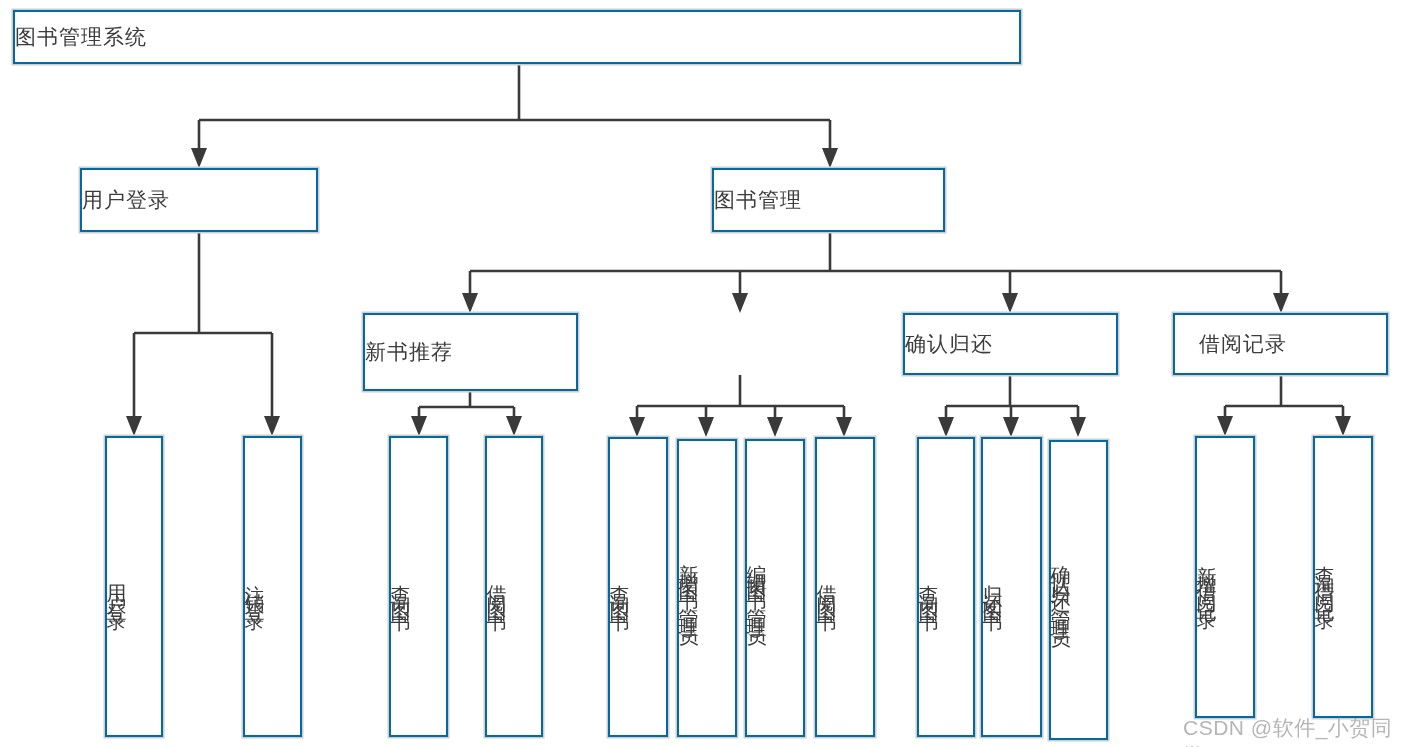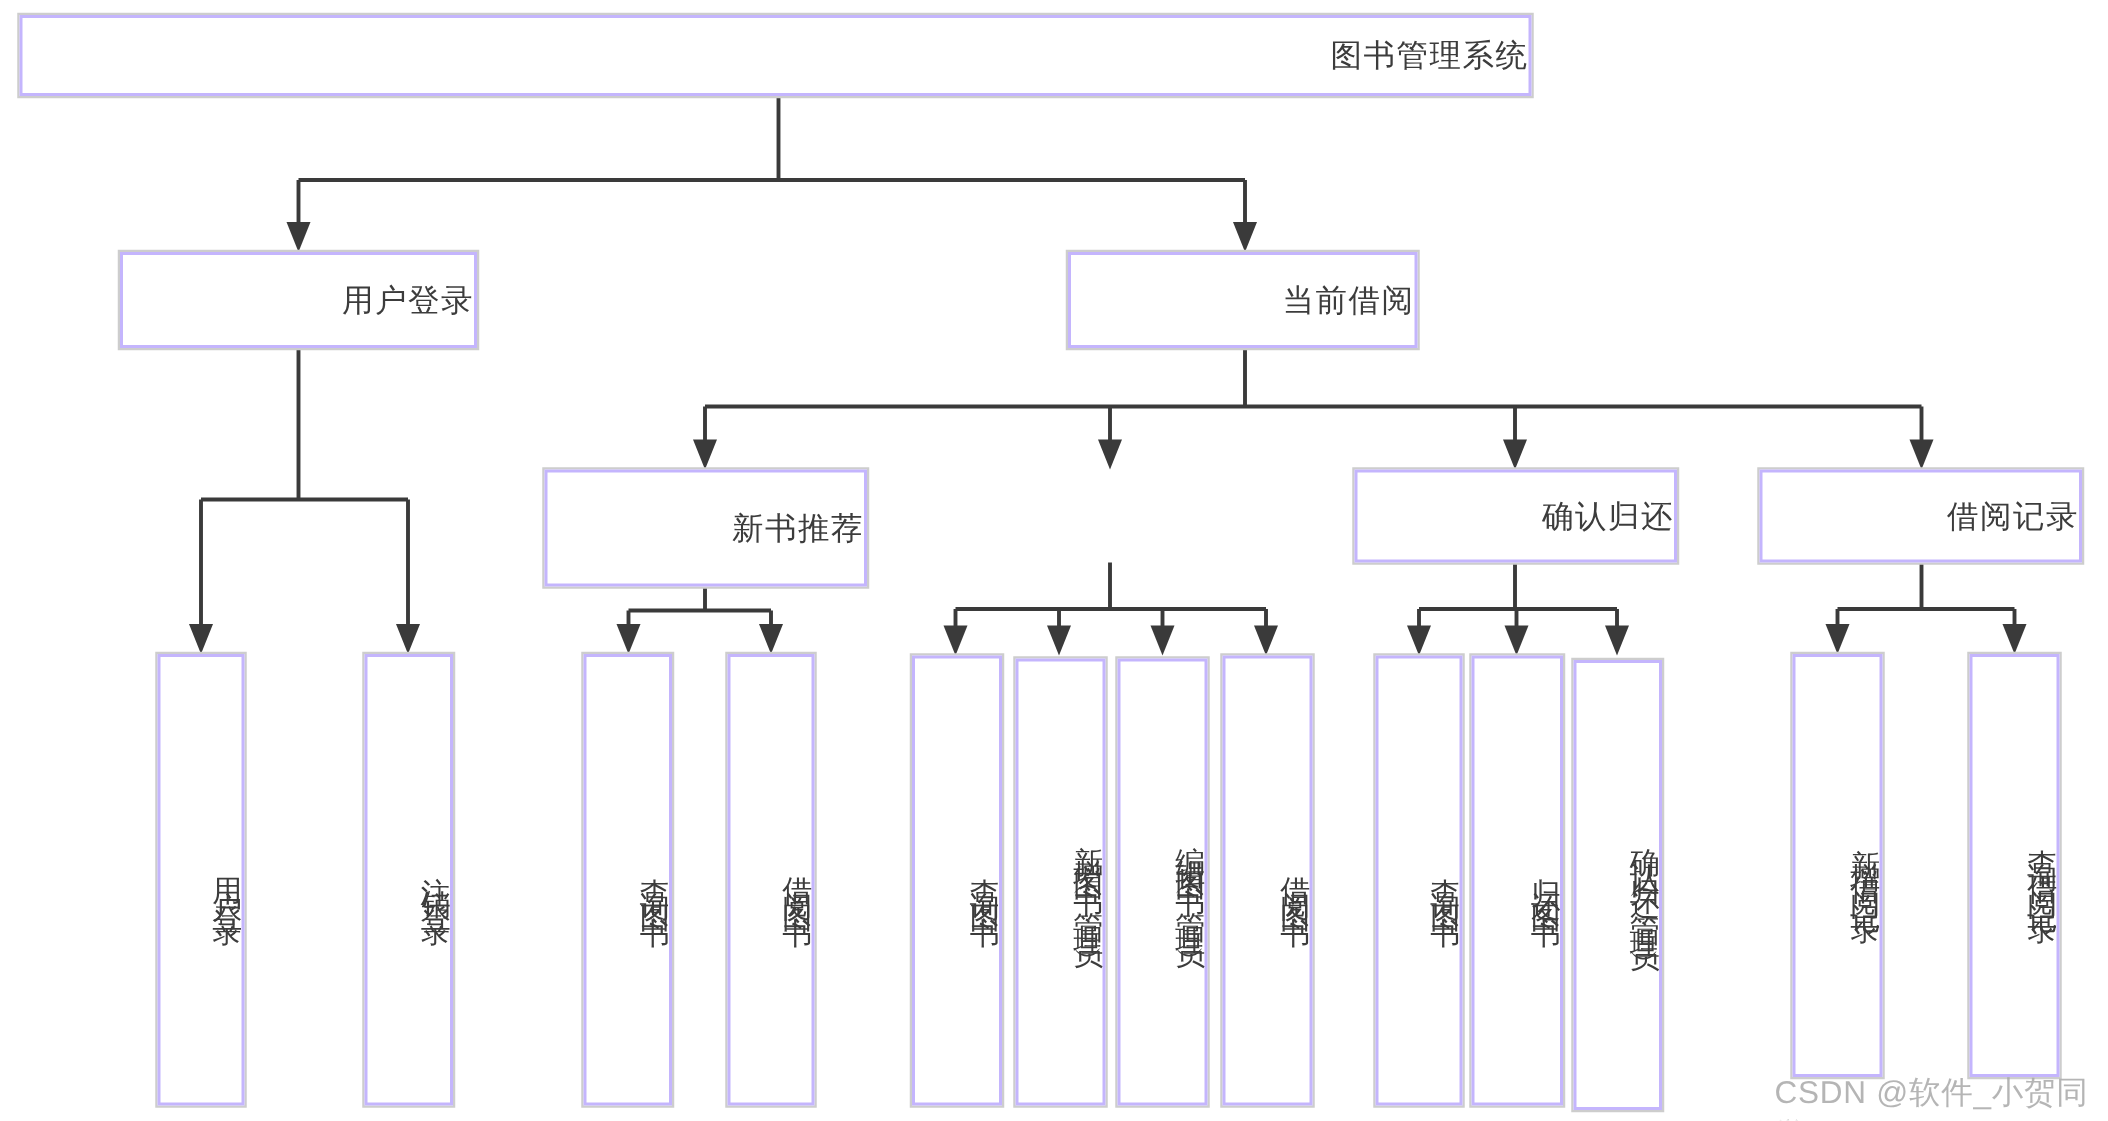--- a/index.html
+++ b/index.html
@@ -7,23 +7,23 @@
     position:relative;
     width:1405px;height:747px;
     background:#ffffff;
     font-family:"Liberation Sans","DejaVu Sans",sans-serif;
     overflow:hidden;
   }
   #wires{position:absolute;left:0;top:0;width:1405px;height:747px;}
   .node{
     position:absolute;
     background:#ffffff;
-    border:2px solid #c4b5fd;
+    border:2px solid #0369a1;
     box-shadow:0 0 0 1.5px #cdcdcd;
-    display:flex;align-items:center;justify-content:flex-end;
+    display:flex;align-items:center;justify-content:flex-start;
     color:#3c3c3c;
     box-sizing:border-box;
     z-index:2;
   }
   .hnode{font-size:21px;letter-spacing:1px;}
   .vnode{font-size:20px;}
   .vnode .vtext{
     writing-mode:vertical-rl;
     text-orientation:mixed;
     letter-spacing:0.45em;
@@ -136,30 +136,30 @@
   </svg>
 
   <div class="node hnode" style="left:13px;top:10px;width:1008px;height:54px;">
     <span>图书管理系统</span>
   </div>
 
   <div class="node hnode" style="left:80px;top:168px;width:238px;height:64px;">
     <span>用户登录</span>
   </div>
   <div class="node hnode" style="left:712px;top:168px;width:233px;height:64px;">
-    <span>当前借阅</span>
+    <span>图书管理</span>
   </div>
 
   <div class="node hnode" style="left:363px;top:313px;width:215px;height:78px;">
     <span>新书推荐</span>
   </div>
   <div class="node hnode" style="left:903px;top:313px;width:215px;height:62px;">
     <span>确认归还</span>
   </div>
-  <div class="node hnode" style="left:1173px;top:313px;width:215px;height:62px;">
+  <div class="node hnode" style="left:1173px;top:313px;width:215px;height:62px;padding-left:24px;">
     <span>借阅记录</span>
   </div>
 
   <div class="node vnode" style="left:105px;top:436px;width:58px;height:301px;">
     <span class="vtext">用户登录</span>
   </div>
   <div class="node vnode" style="left:243px;top:436px;width:59px;height:301px;">
     <span class="vtext">注销登录</span>
   </div>
 

